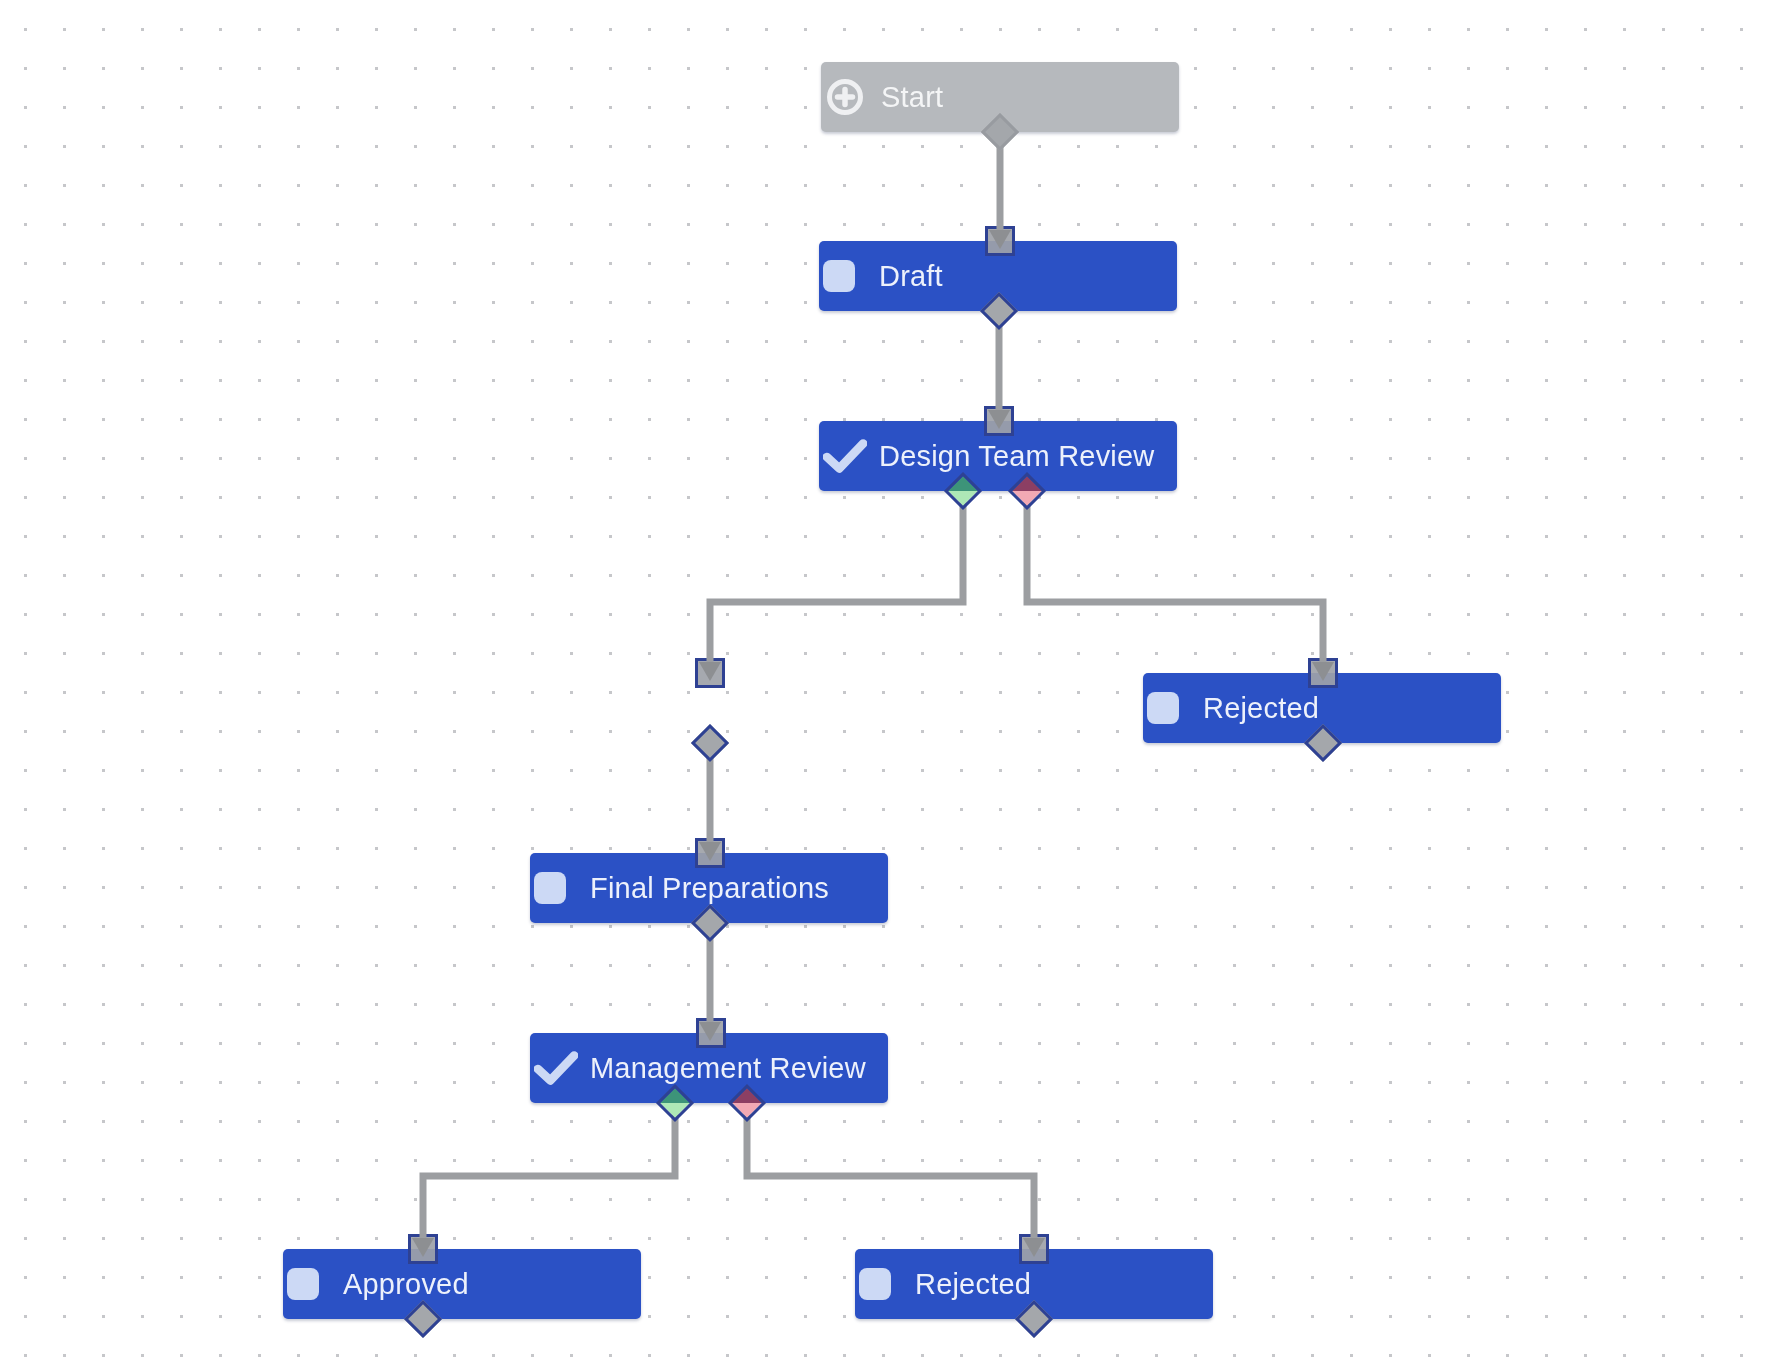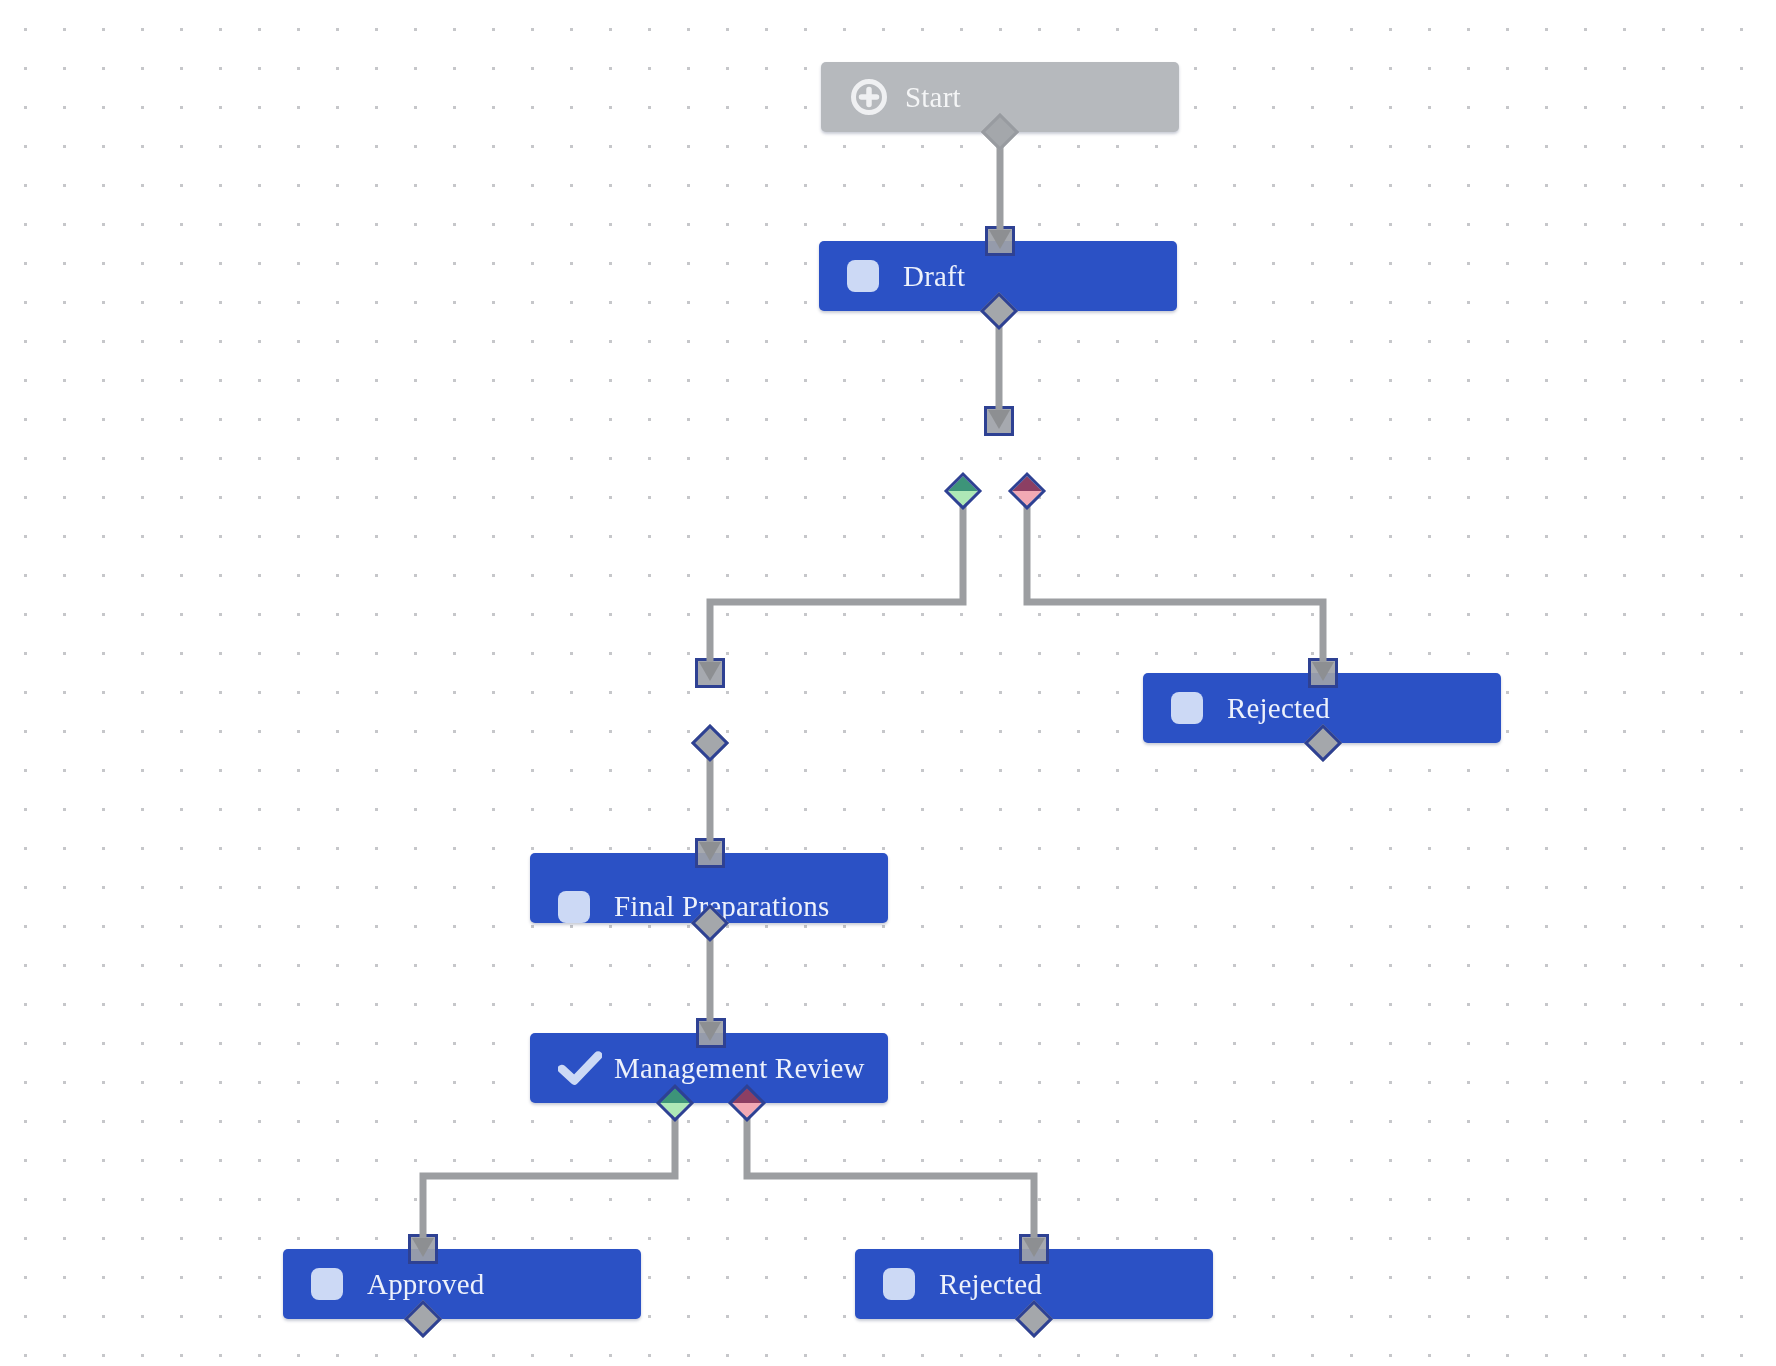--- a/index.html
+++ b/index.html
@@ -13,26 +13,25 @@
     background-size:39px 39px;
     background-position:6px 10px;
   }
   .layer{position:absolute;left:0;top:0;width:100%;height:100%;}
   #edges-svg{pointer-events:none;}
 
   .node{
     position:absolute;
     display:flex;align-items:center;
     box-sizing:border-box;
-    padding-left:28px;
+    padding-left:4px;
     border-radius:5px;
     white-space:nowrap;overflow:hidden;
     box-shadow:0 2px 3px rgba(40,50,90,0.25);
     cursor:pointer;
-    font-family:Liberation Serif, serif;
   }
   .node.state,.node.review{background:var(--node-blue);color:var(--text-blue-node);}
   .node.start{background:var(--node-gray);color:var(--text-gray-node);}
   .icon-slot{width:44px;flex:0 0 44px;display:flex;align-items:center;}
   .node .label{margin-left:12px;font-size:29px;letter-spacing:0.2px;}
   .checkbox-glyph{width:32px;height:32px;border-radius:8px;background:var(--icon-light);}
 
   .port-in{
     position:absolute;width:24px;height:24px;
     border:3px solid var(--port-border);
@@ -62,27 +61,35 @@
           </svg>
         </span>
         <span class="label">Start</span>
       </div>
       <div class="node state" style="left: 819px; top: 241px; width: 358px; height: 70px; text-align: center;">
         <span class="icon-slot">
           <span class="checkbox-glyph"></span>
         </span>
         <span class="label">Draft</span>
       </div>
+      <div class="node review" style="left: 819px; top: 421px; width: 358px; height: 70px;">
+        <span class="icon-slot">
+          <svg width="46" height="36" viewBox="0 0 46 36">
+            <path d="M4 19 L17 31 L42 5" stroke="#ccd9f5" stroke-width="9" fill="none" stroke-linecap="round" stroke-linejoin="round"></path>
+          </svg>
+        </span>
+        <span class="label">Design Team Review</span>
+      </div>
       <div class="node state" style="left: 1143px; top: 673px; width: 358px; height: 70px;">
         <span class="icon-slot">
           <span class="checkbox-glyph"></span>
         </span>
         <span class="label">Rejected</span>
       </div>
-      <div class="node state" style="left: 530px; top: 853px; width: 358px; height: 70px; align-items: flex-end;">
+      <div class="node state" style="left: 530px; top: 853px; width: 358px; height: 70px;">
         <span class="icon-slot">
           <span class="checkbox-glyph"></span>
         </span>
         <span class="label">Final Preparations</span>
       </div>
       <div class="node review" style="left: 530px; top: 1033px; width: 358px; height: 70px; text-align: right;">
         <span class="icon-slot">
           <svg width="46" height="36" viewBox="0 0 46 36">
             <path d="M4 19 L17 31 L42 5" stroke="#ccd9f5" stroke-width="9" fill="none" stroke-linecap="round" stroke-linejoin="round"></path>
           </svg>

